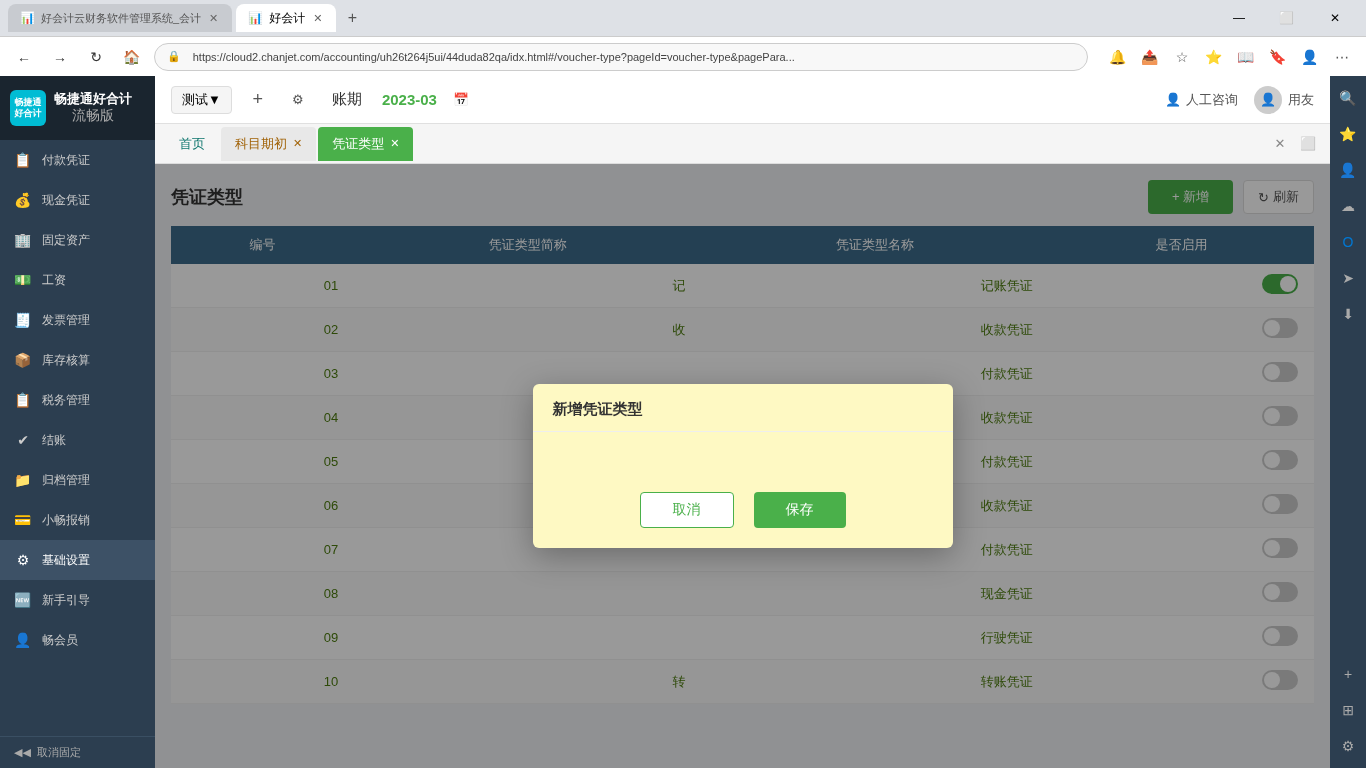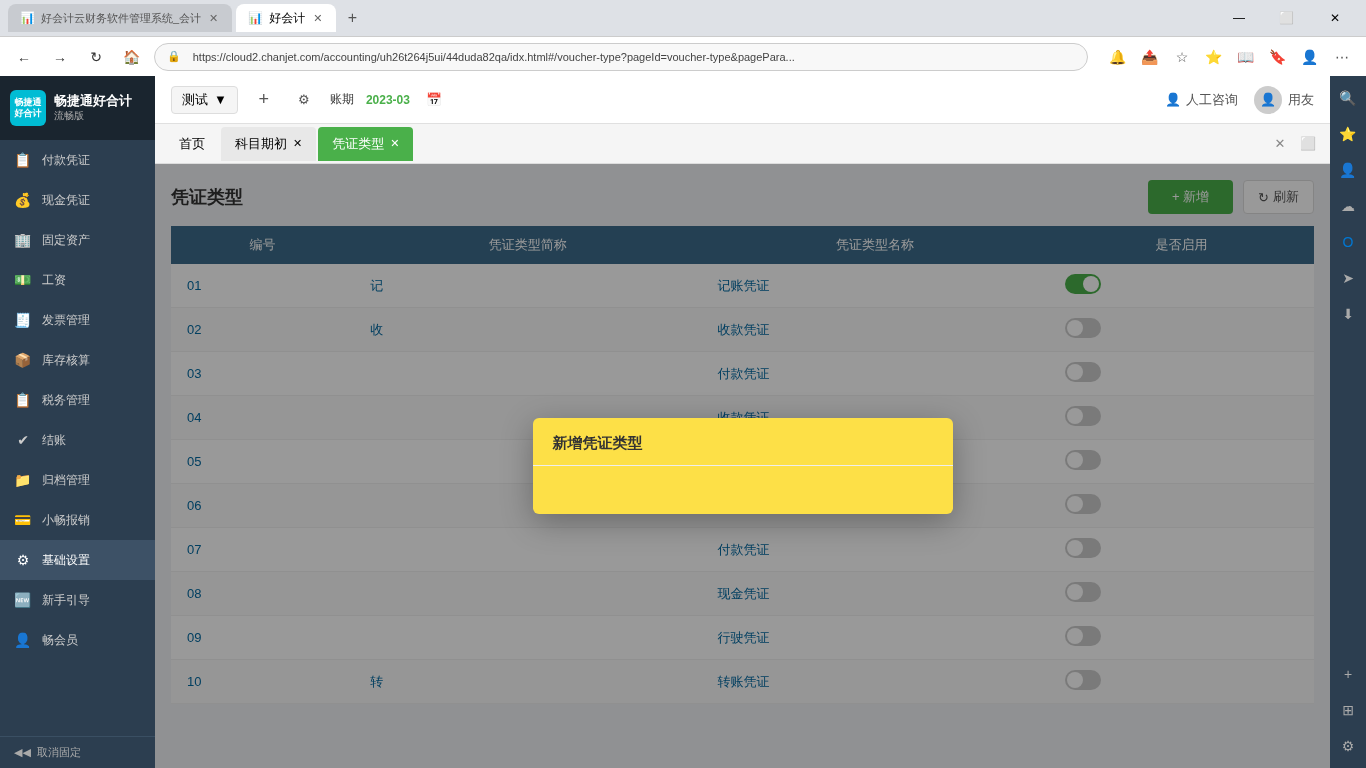--- a/index.html
+++ b/index.html
@@ -20,76 +20,76 @@
     .browser-action-btn { width: 28px; height: 28px; display: flex; align-items: center; justify-content: center; cursor: pointer; border-radius: 4px; font-size: 14px; color: #555; }
 
     
     .app { display: flex; height: calc(768px - 76px); }
 
     
     .sidebar { width: 155px; background: #2c3e50; color: #ccc; display: flex; flex-direction: column; flex-shrink: 0; }
     .sidebar-header { background: #1a252f; padding: 8px 10px; display: flex; align-items: center; gap: 8px; height: 64px; }
     .sidebar-logo { width: 36px; height: 36px; background: #00bcd4; border-radius: 6px; display: flex; align-items: center; justify-content: center; color: white; font-size: 10px; font-weight: bold; }
     .sidebar-title { color: white; font-size: 13px; font-weight: bold; line-height: 1.2; }
-    .sidebar-subtitle { color: #aaa; font-size: 10px; }
+    .sidebar-subtitle { color: #aaa; font-size: 14px; text-align: center; }
     .sidebar-scroll { overflow-y: auto; flex: 1; }
     .sidebar-item { display: flex; align-items: center; gap: 10px; padding: 11px 14px; cursor: pointer; color: #ccc; font-size: 12px; }
     .sidebar-item.active { background: #3d5166; color: #fff; }
     .sidebar-item-icon { width: 18px; height: 18px; display: flex; align-items: center; justify-content: center; font-size: 14px; }
     .sidebar-collapse { display: flex; align-items: center; gap: 6px; padding: 8px 14px; cursor: pointer; color: #aaa; font-size: 11px; border-top: 1px solid #3a4f63; }
 
     
     .main { flex: 1; display: flex; flex-direction: column; overflow: hidden; }
 
     
     .app-topbar { background: #fff; border-bottom: 1px solid #e0e0e0; display: flex; align-items: center; padding: 0 16px; height: 48px; gap: 12px; }
-    .workspace-select { display: flex; align-items: center; gap: 6px; background: #f5f5f5; border: 1px solid #ddd; border-radius: 4px; padding: 4px 10px; cursor: pointer; font-size: 13px; }
+    .workspace-select { display: flex; align-items: center; background: #f5f5f5; border: 1px solid #ddd; border-radius: 4px; padding: 4px 10px; cursor: pointer; font-size: 13px; }
     .add-btn { width: 28px; height: 28px; display: flex; align-items: center; justify-content: center; cursor: pointer; font-size: 18px; color: #555; }
     .settings-btn { width: 28px; height: 28px; display: flex; align-items: center; justify-content: center; cursor: pointer; color: #555; }
-    .period-label { font-size: 12px; color: #333; }
+    .period-label { font-size: 15px; color: #333; margin-left: 8px; }
     .period-icon { color: #555; margin-left: 4px; cursor: pointer; }
     .topbar-right { margin-left: auto; display: flex; align-items: center; gap: 16px; }
     .consult-btn { display: flex; align-items: center; gap: 4px; color: #555; font-size: 13px; cursor: pointer; }
     .user-btn { display: flex; align-items: center; gap: 6px; color: #555; font-size: 13px; cursor: pointer; }
     .user-avatar { width: 28px; height: 28px; background: #ccc; border-radius: 50%; display: flex; align-items: center; justify-content: center; }
 
     
     .content-tabs { background: #f5f5f5; display: flex; align-items: center; border-bottom: 1px solid #ddd; height: 40px; padding: 0 10px; gap: 2px; position: relative; }
     .content-tab { display: flex; align-items: center; gap: 6px; padding: 0 14px; height: 34px; border-radius: 4px 4px 0 0; cursor: pointer; font-size: 13px; }
     .content-tab.active { background: #4ab04a; color: white; }
-    .content-tab.inactive { background: #e8e8e8; color: #000000; }
-    .content-tab.plain { background: transparent; color: #000000; }
+    .content-tab.inactive { background: #e8e8e8; color: #a16207; }
+    .content-tab.plain { background: transparent; color: #0f766e; }
     .tab-x { font-size: 11px; cursor: pointer; }
     .tab-expand-btns { margin-left: auto; display: flex; gap: 4px; }
     .tab-expand-btn { width: 24px; height: 24px; display: flex; align-items: center; justify-content: center; cursor: pointer; color: #888; }
 
     
     .page-content { flex: 1; overflow-y: auto; background: #f0f2f5; padding: 16px; position: relative; }
     .page-header { display: flex; align-items: center; justify-content: space-between; margin-bottom: 12px; }
     .page-title { font-size: 18px; font-weight: bold; color: #333; }
     .header-actions { display: flex; gap: 10px; }
     .btn-primary { background: #4ab04a; color: white; border: none; padding: 7px 24px; border-radius: 4px; cursor: pointer; font-size: 13px; display: flex; align-items: center; gap: 4px; }
     .btn-refresh { background: white; color: #555; border: 1px solid #ddd; padding: 7px 14px; border-radius: 4px; cursor: pointer; font-size: 13px; display: flex; align-items: center; gap: 4px; }
 
     
     .data-table { width: 100%; border-collapse: collapse; background: white; }
     .data-table th { background: #3d6b8a; color: white; padding: 10px 16px; text-align: center; font-size: 13px; font-weight: normal; }
-    .data-table td { padding: 10px 16px; text-align: left; font-size: 13px; color: #0369a1; border-bottom: 1px solid #f0f0f0; }
+    .data-table td { padding: 10px 16px; text-align: right; font-size: 13px; color: #4d7c0f; border-bottom: 1px solid #f0f0f0; }
     .data-table tr:nth-child(even) td { background: #fafafa; }
 
     .toggle { width: 36px; height: 20px; border-radius: 10px; display: inline-block; position: relative; }
     .toggle.on { background: #4ab04a; }
     .toggle.off { background: #ccc; }
     .toggle::after { content: ''; position: absolute; width: 16px; height: 16px; background: white; border-radius: 50%; top: 2px; transition: left 0.2s; }
     .toggle.on::after { left: 18px; }
     .toggle.off::after { left: 2px; }
 
     
     .modal-overlay { position: absolute; top: 0; left: 0; right: 0; bottom: 0; background: rgba(0,0,0,0.4); display: flex; align-items: center; justify-content: center; z-index: 100; }
-    .modal { background: #fde047; border-radius: 6px; width: 420px; padding: 0; box-shadow: 0 8px 32px rgba(0,0,0,0.3); }
+    .modal { background: #fef9c3; border-radius: 6px; width: 420px; padding: 0; box-shadow: 0 8px 32px rgba(0,0,0,0.3); }
     .modal-header { padding: 16px 20px 12px; border-bottom: 1px solid #eee; font-size: 15px; font-weight: bold; color: #333; }
     .modal-body { padding: 24px 20px; }
     .form-row { display: flex; align-items: center; margin-bottom: 20px; gap: 10px; }
     .form-label { font-size: 13px; color: #333; min-width: 90px; text-align: right; }
     .required-star { color: red; margin-right: 2px; }
     .form-input { flex: 1; height: 34px; border: none; border-bottom: 1px solid #ccc; outline: none; font-size: 13px; color: #333; padding: 0 8px; }
     .form-input::placeholder { color: #bbb; }
     .modal-footer { padding: 12px 20px 20px; display: flex; justify-content: center; gap: 20px; }
     .btn-cancel { background: white; color: #333; border: 1px solid #4ab04a; padding: 8px 32px; border-radius: 4px; cursor: pointer; font-size: 14px; color: #4ab04a; }
     .btn-save { background: #4ab04a; color: white; border: none; padding: 8px 32px; border-radius: 4px; cursor: pointer; font-size: 14px; }
@@ -363,20 +363,24 @@
           </tbody>
       </table>
 
       <div class="modal-overlay">
         <div class="modal">
           <div class="modal-header">
             <span>新增凭证类型</span>
           </div>
           <div class="modal-body">
           </div>
+          <div class="modal-footer">
+            <button class="btn-cancel">取消</button>
+            <button class="btn-save">保存</button>
+          </div>
         </div>
       </div>
     </div>
   </div>
 
   <div class="right-panel">
     <div class="right-panel-btn">🔍</div>
     <div class="right-panel-btn">⭐</div>
     <div class="right-panel-btn">👤</div>
     <div class="right-panel-btn">☁</div>

